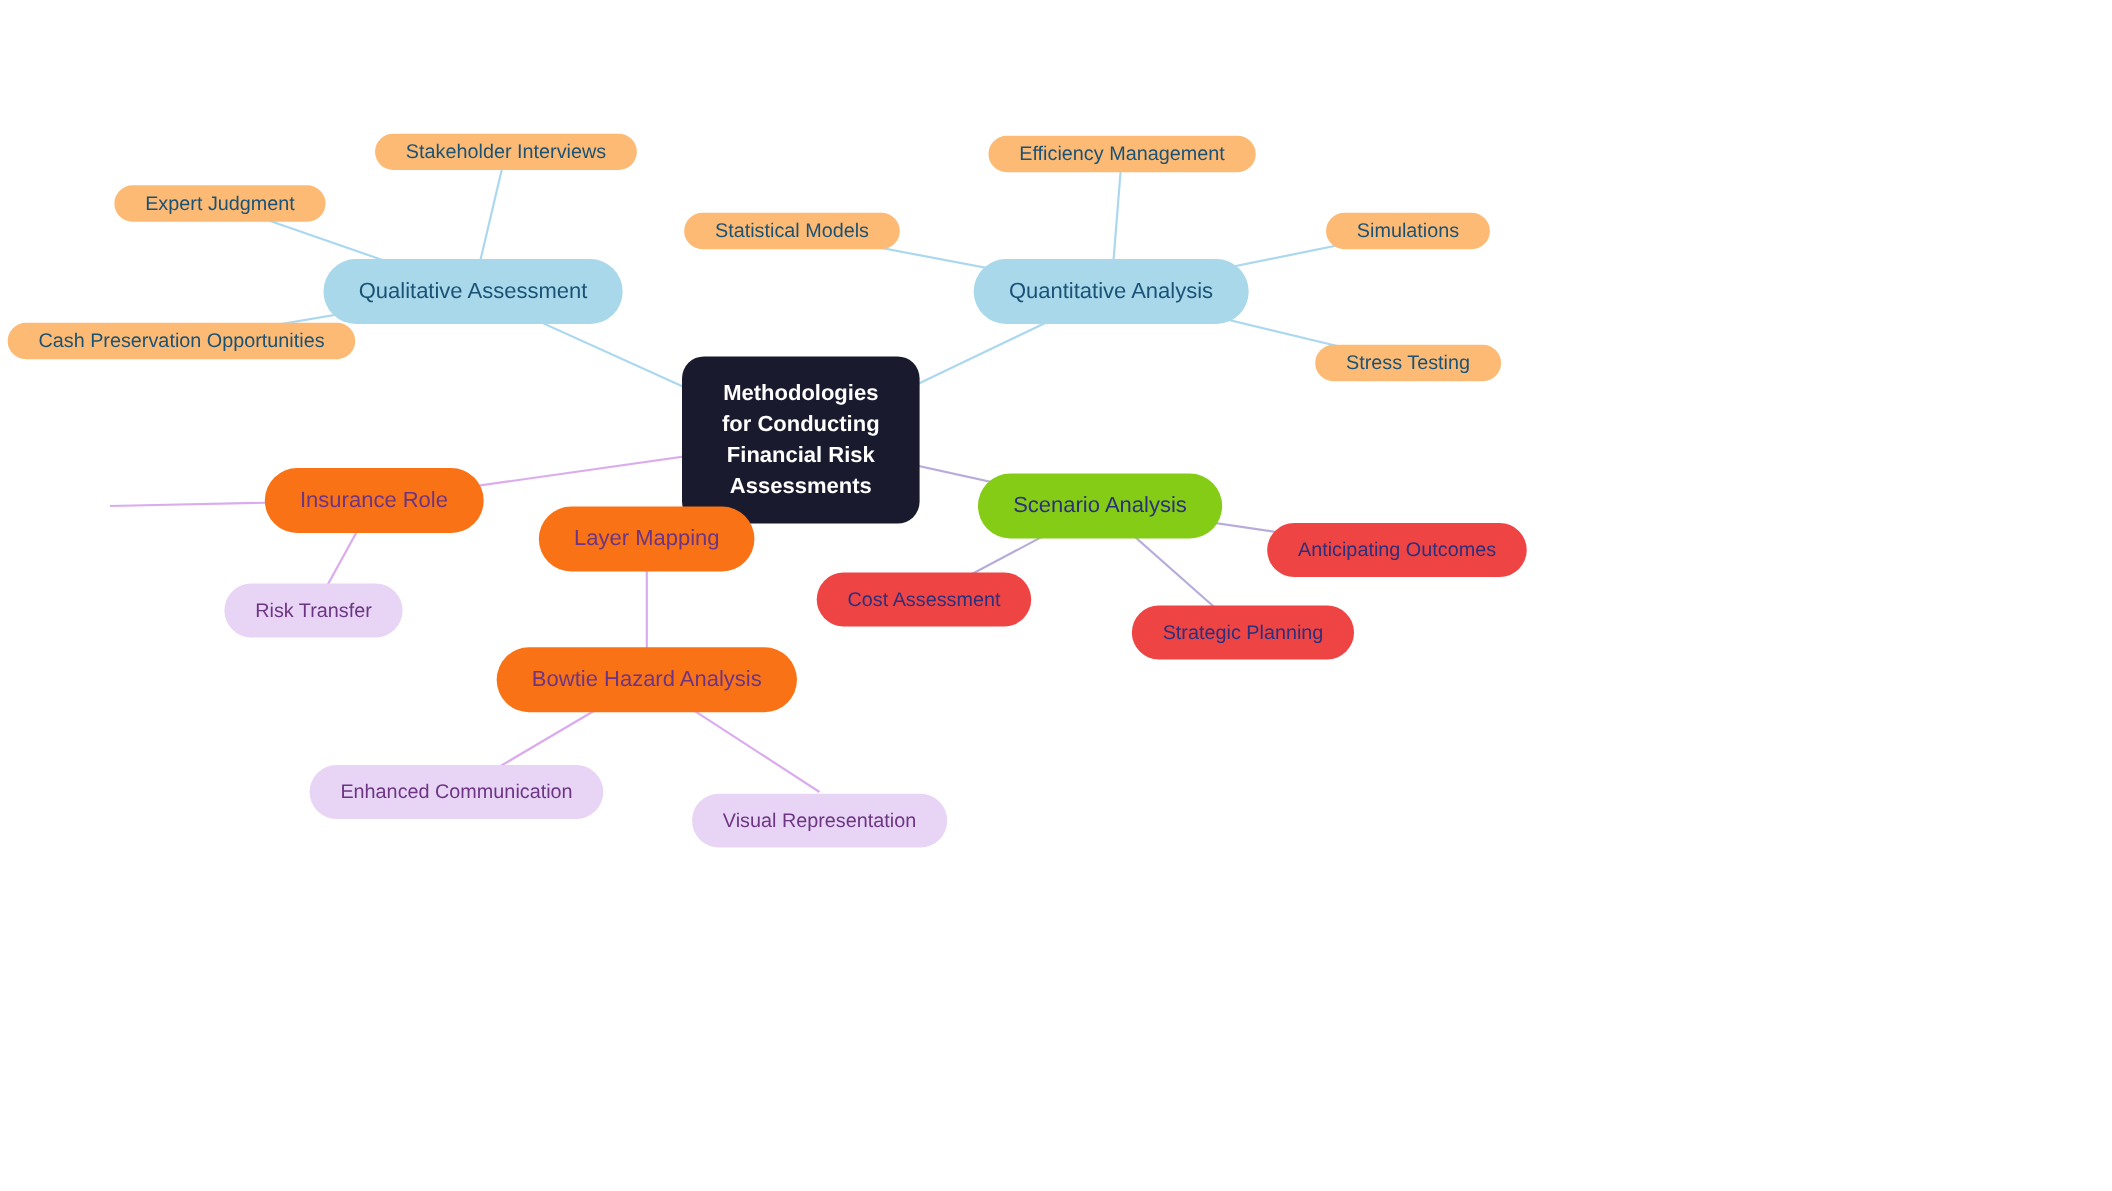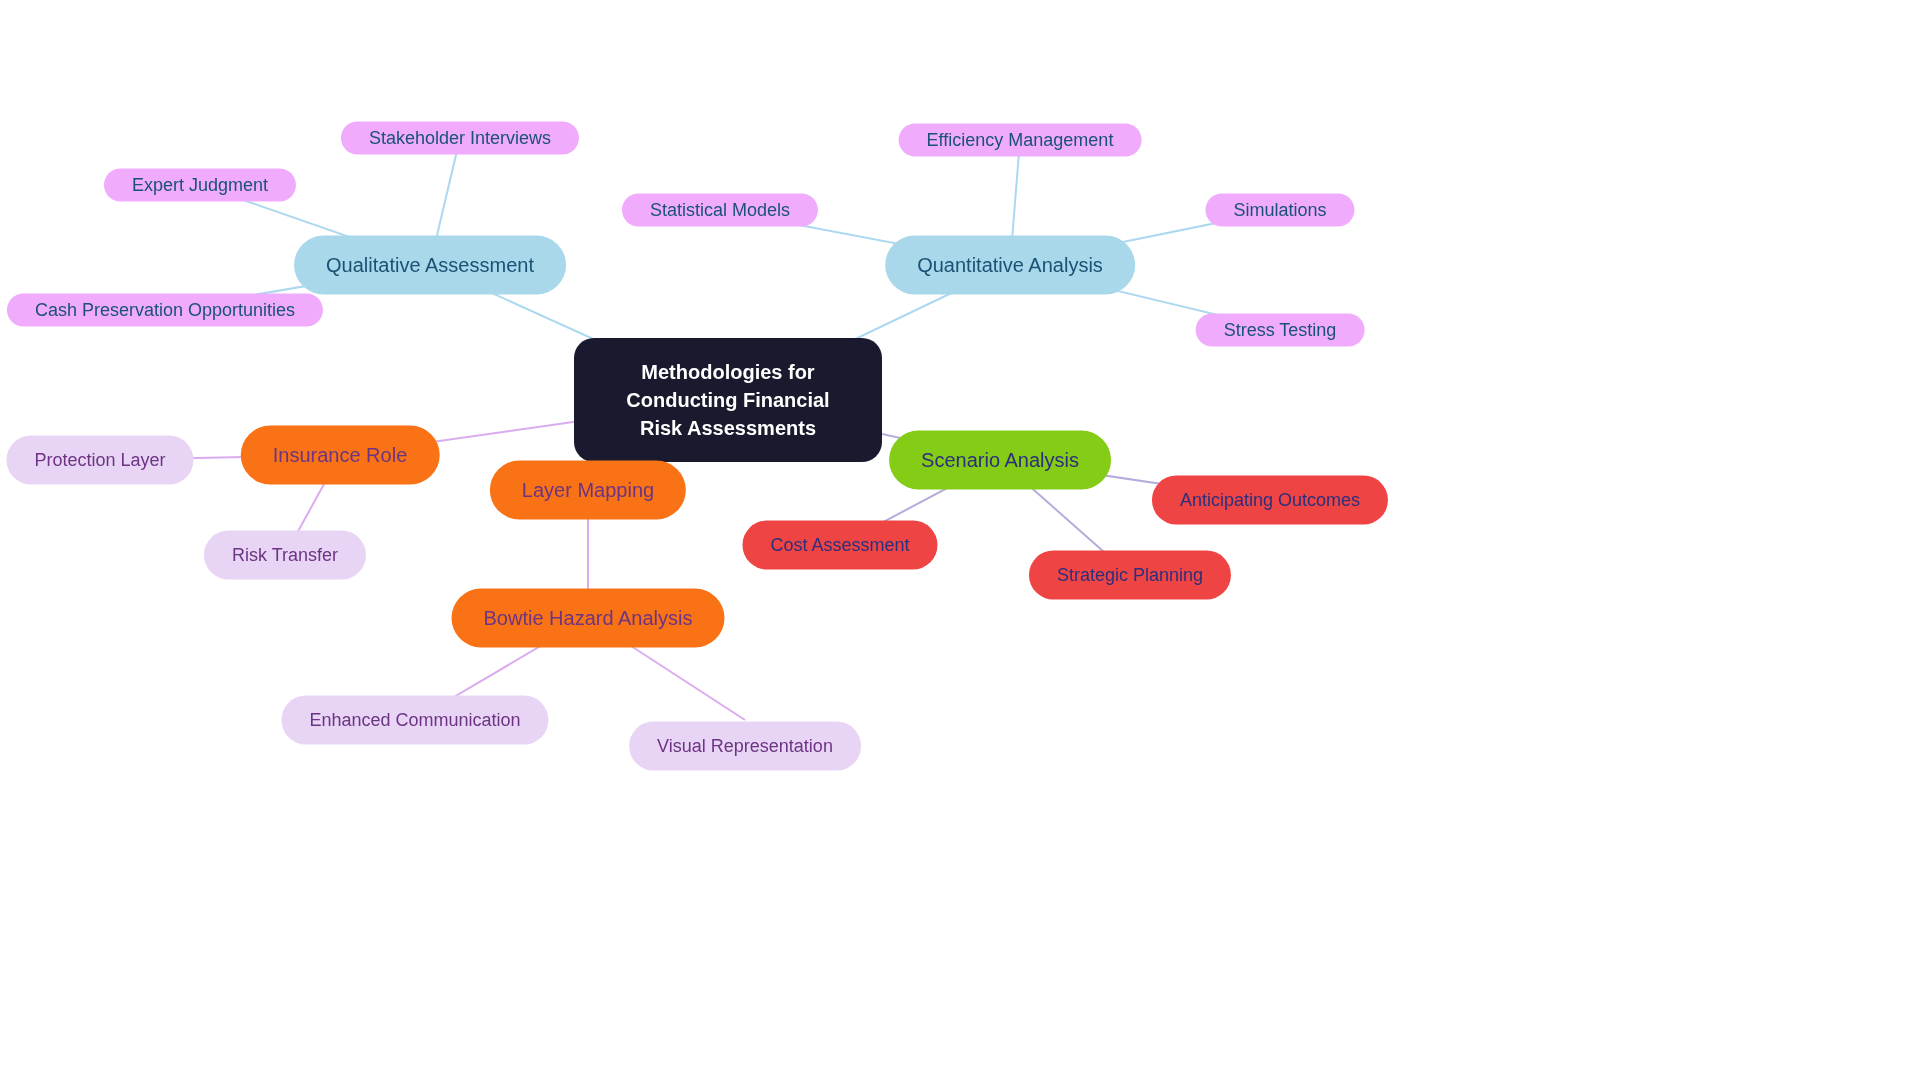--- a/index.html
+++ b/index.html
@@ -35,25 +35,25 @@
       cursor: pointer;
       transform: translate(-50%, -50%);
     }
     .node-center {
       background: #1a1a2e;
       color: #ffffff;
       font-size: 20px;
       font-weight: 600;
       border-radius: 20px;
       padding: 20px 30px;
-      width: 308px;
+      width: 216px;
       line-height: 1.4;
     }
     .node-blue {
-      background: #f0abfc;
+      background: #fdba74;
       color: #1a5276;
       border: none;
       padding: 6px 28px;
     }
     .node-blue-mid {
       background: #a8d8ea;
       color: #1a5276;
       font-size: 20px;
       padding: 18px 32px;
     }
@@ -115,21 +115,20 @@
     <div class="node node-blue" style="left: 460px; top: 138px;">Stakeholder Interviews</div>
     <div class="node node-blue" style="left: 165px; top: 310px;">Cash Preservation
 Opportunities</div>
     <div class="node node-blue-mid" style="left: 1010px; top: 265px;">Quantitative Analysis</div>
     <div class="node node-blue" style="left: 720px; top: 210px;">Statistical Models</div>
     <div class="node node-blue" style="left: 1020px; top: 140px;">Efficiency Management</div>
     <div class="node node-blue" style="left: 1280px; top: 210px;">Simulations</div>
     <div class="node node-blue" style="left: 1280px; top: 330px;">Stress Testing</div>
     <div class="node node-purple-mid" style="left: 588px; top: 490px;">Layer Mapping</div>
     <div class="node node-purple-mid" style="left: 340px; top: 455px;">Insurance Role</div>
-    <div class="node node-purple" style="left: 100px; top: 460px;">Protection Layer</div>
     <div class="node node-purple" style="left: 285px; top: 555px;">Risk Transfer</div>
     <div class="node node-purple-mid" style="left: 588px; top: 618px;">Bowtie Hazard Analysis</div>
     <div class="node node-purple" style="left: 415px; top: 720px;">Enhanced Communication</div>
     <div class="node node-purple" style="left: 745px; top: 724px; margin-top: 22px;">Visual Representation</div>
     <div class="node node-lavender-mid" style="left: 1000px; top: 460px;">Scenario Analysis</div>
     <div class="node node-lavender" style="left: 840px; top: 545px;">Cost Assessment</div>
     <div class="node node-lavender" style="left: 1270px; top: 500px;">Anticipating Outcomes</div>
     <div class="node node-lavender" style="left: 1130px; top: 575px; text-align: center;">Strategic Planning</div>
   </div>
 

